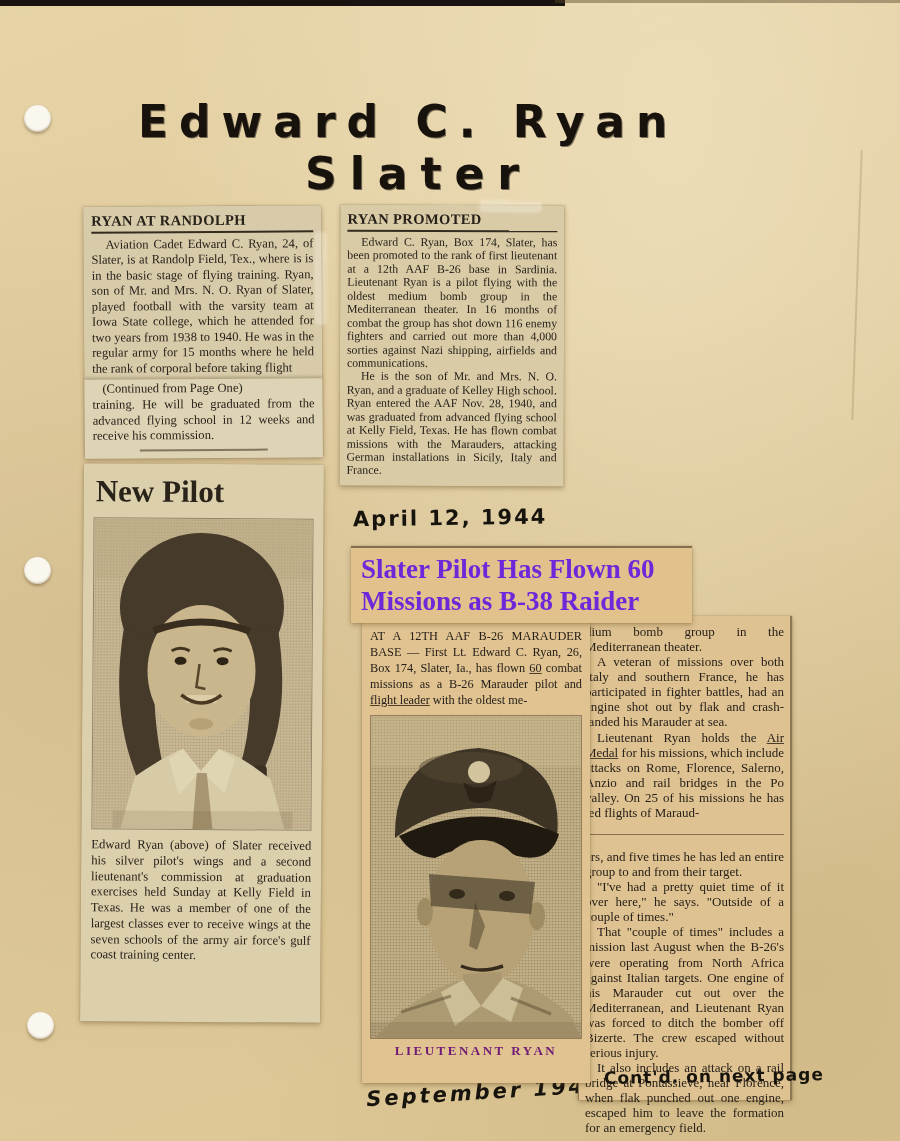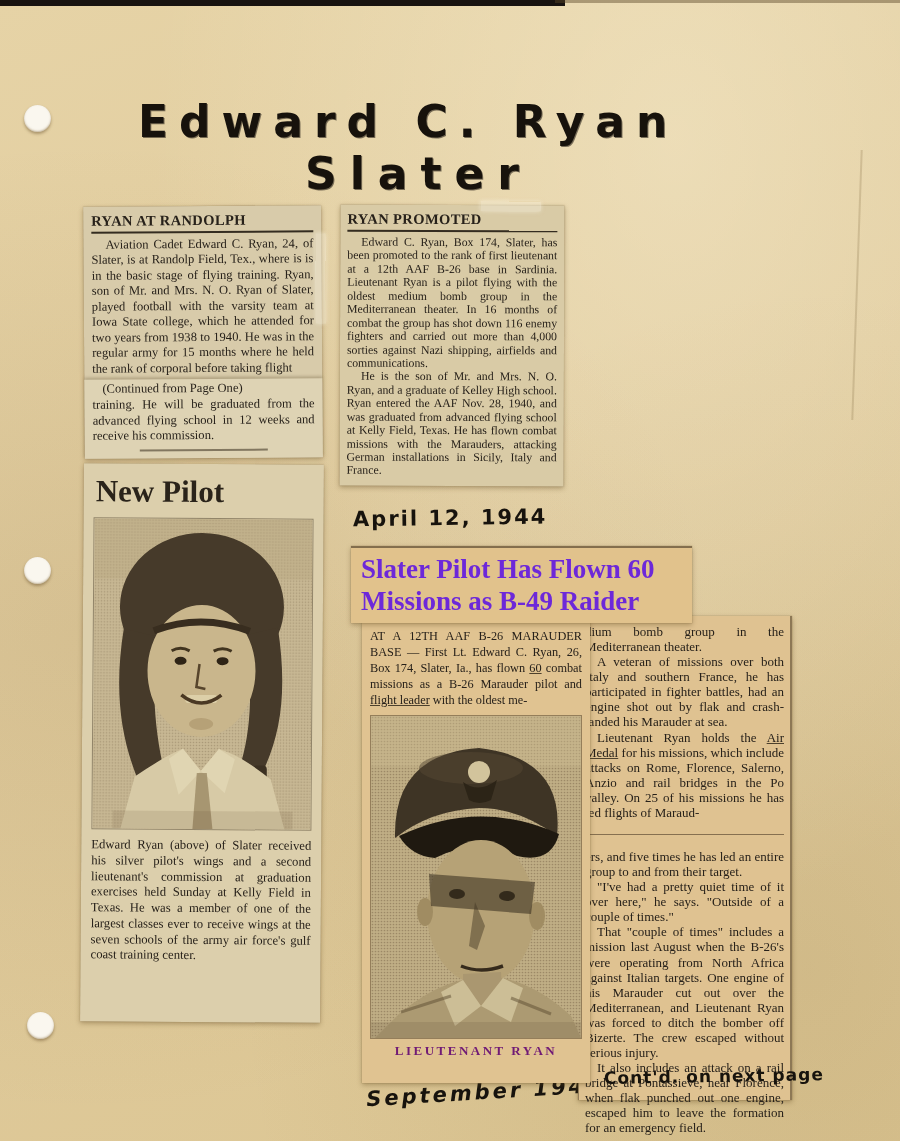--- a/index.html
+++ b/index.html
@@ -141,21 +141,21 @@
         <path d="M126 230 L108 252 L132 274 L142 240 Z" fill="#e0d5b2"></path>
         <path d="M104 254 L100 310 L120 310 L114 254 Z" fill="#8d7a54" opacity="0.65"></path>
         <rect x="20" y="292" width="180" height="18" fill="#57452c" opacity="0.12"></rect>
       </svg>
     </div>
     <p class="caption-body">Edward Ryan (above) of Slater received his silver pilot's wings and a second lieutenant's commission at graduation exercises held Sunday at Kelly Field in Texas. He was a member of one of the largest classes ever to receive wings at the seven schools of the army air force's gulf coast training center.</p>
   </div>
 
   <div class="clip" style="left:351px;top:546px;width:341px;height:77px;padding:6px 10px;background:#e1c28c;border-top:2px solid rgba(55,42,25,.55);z-index:3;">
     <div class="big-headline">Slater Pilot Has Flown 60</div>
-    <div class="big-headline">Missions as B-49 Raider</div>
+    <div class="big-headline">Missions as B-38 Raider</div>
   </div>
 
   <div class="clip article-col" style="left:362px;top:621px;width:228px;height:462px;padding:8px 8px;background:#e0c391;z-index:2;">
     <p style="font-size:12.3px;line-height:1.3;">AT A 12TH AAF B-26 MARAUDER BASE — First Lt. Edward C. Ryan, 26, Box 174, Slater, Ia., has flown <u>60</u> combat missions as a B-26 Marauder pilot and <u>flight leader</u> with the oldest me-</p>
     <div class="photo-frame" style="margin-top:6px;">
       <svg width="210" height="322" viewBox="0 0 210 322" xmlns="http://www.w3.org/2000/svg">
         <defs>
           <pattern id="ht2" width="3" height="3" patternUnits="userSpaceOnUse">
             <rect width="3" height="3" fill="#c0ae85"></rect>
             <circle cx="1.5" cy="1.5" r="0.85" fill="#7d6c4d" opacity="0.55"></circle>

